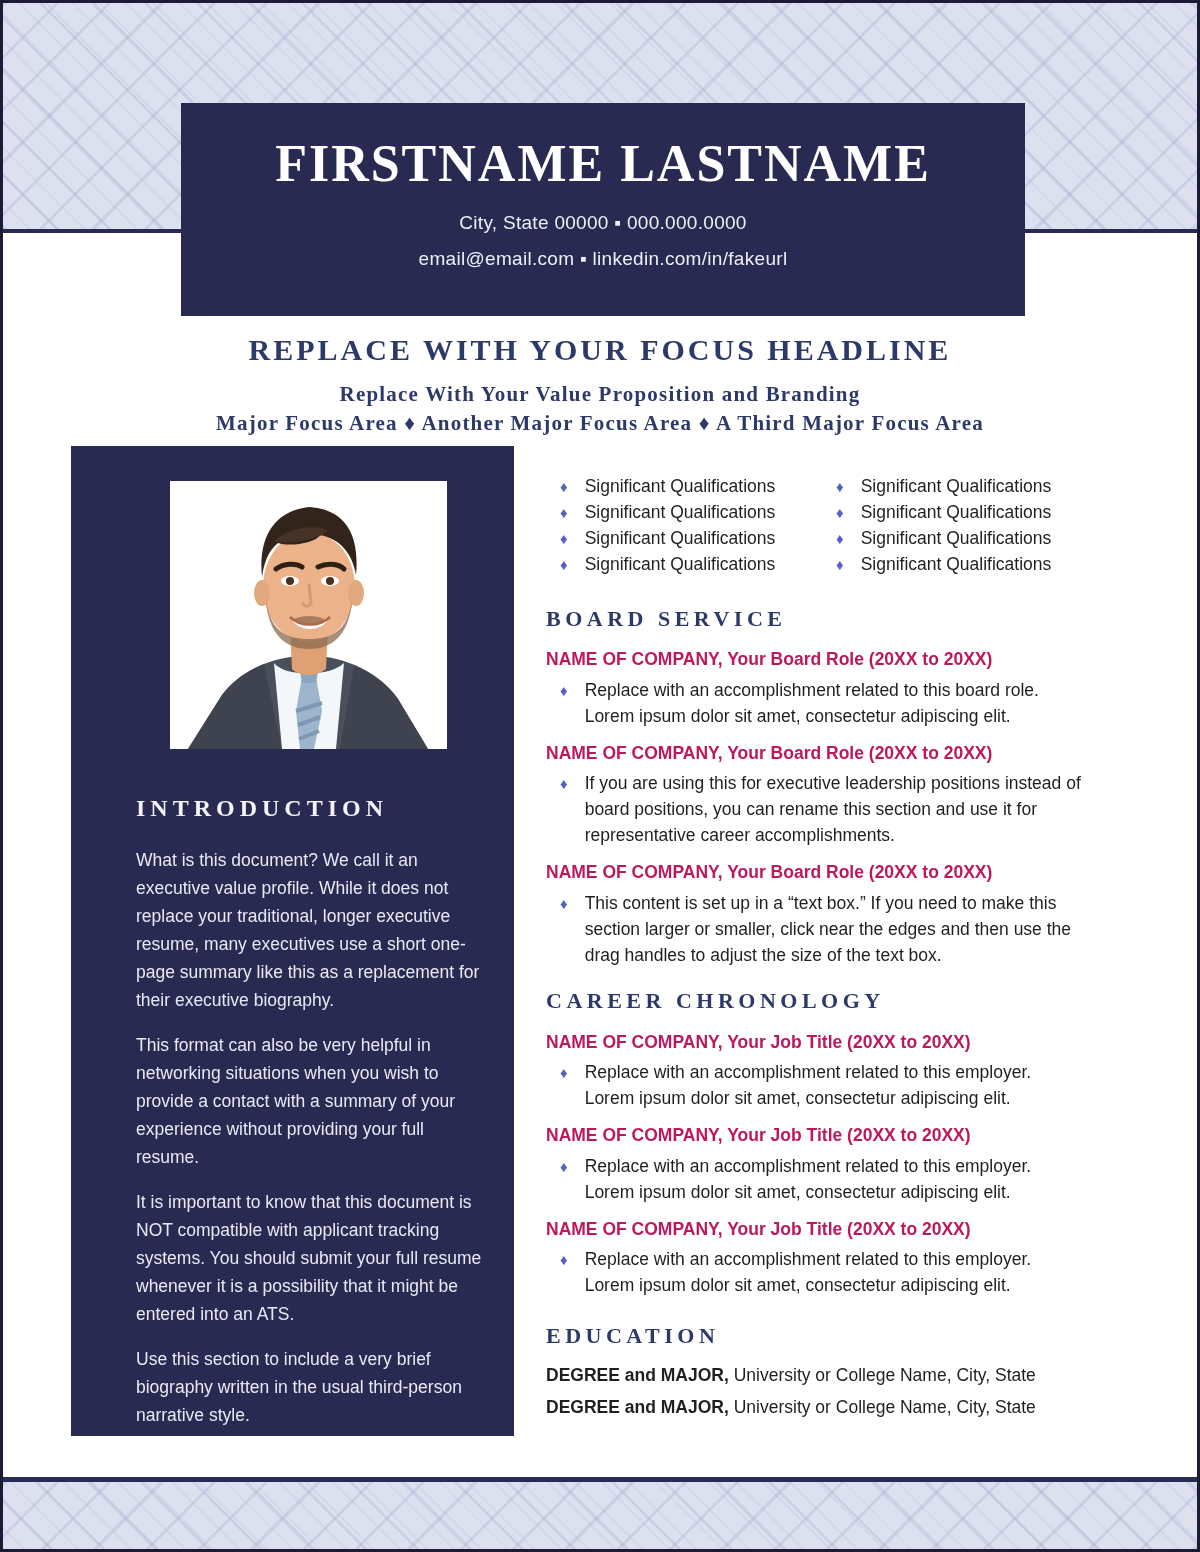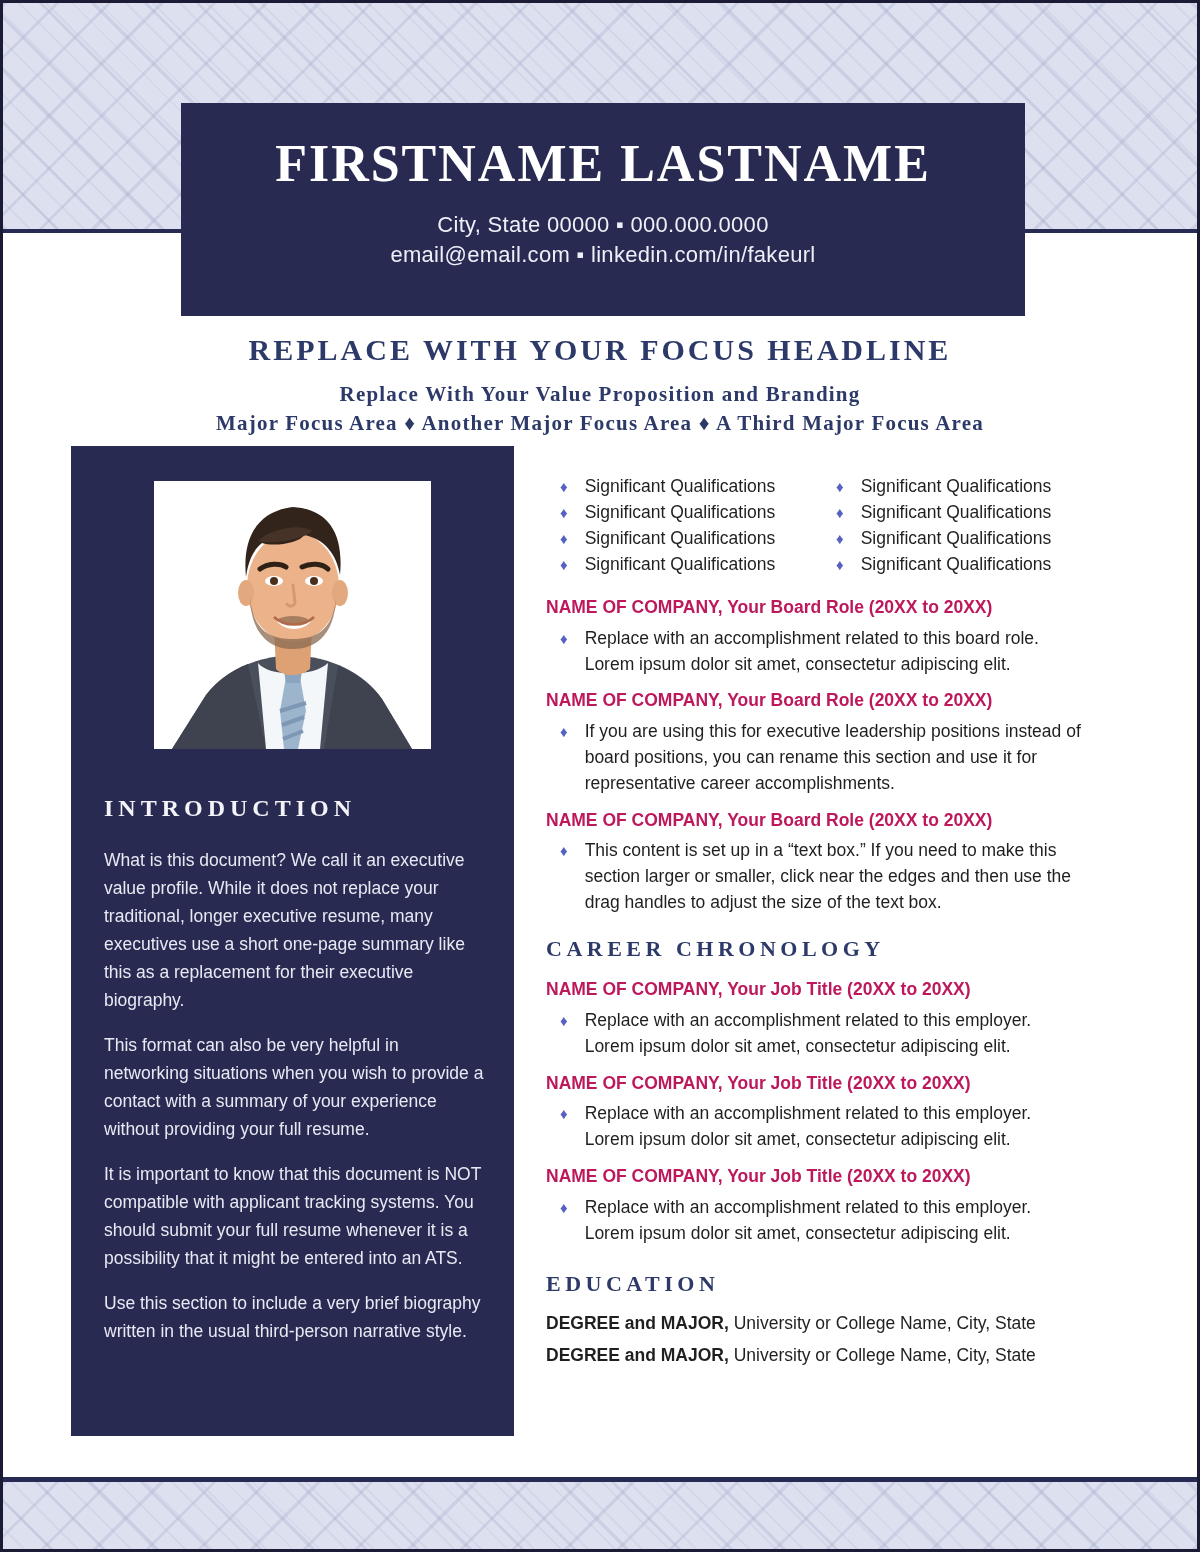--- a/index.html
+++ b/index.html
@@ -27,44 +27,44 @@
   
   .header-box{
     position:absolute; left:178px; top:100px; width:844px; height:213px;
     background:#292a52; color:#ffffff; text-align:center; padding-top:34px;
     z-index:2;
   }
   .name{
     font-family:"Liberation Serif", serif; font-weight:bold;
     font-size:52px; letter-spacing:2px; color:#ffffff; line-height:1.05;
   }
-  .contact{ font-size:22px; color:#eef0f8; letter-spacing:0.3px; }
+  .contact{ font-size:19px; color:#eef0f8; letter-spacing:0.3px; }
   .contact-1{ margin-top:20px; }
-  .contact-2{ margin-top:4px; }
+  .contact-2{ margin-top:14px; }
 
   
   .headline-wrap{
     position:absolute; left:0; top:330px; width:100%;
     text-align:center; color:#2d3a69; z-index:1;
   }
   .headline{
     font-family:"Liberation Serif", serif; font-weight:bold;
     font-size:30px; letter-spacing:3px;
   }
   .subline{
     font-family:"Liberation Serif", serif; font-weight:bold;
     font-size:21px; letter-spacing:1.2px; line-height:1.15;
   }
   .subline-1{ margin-top:15px; }
   .subline-2{ margin-top:5px; }
 
   
   .sidebar{
     position:absolute; left:68px; top:443px; width:443px; height:990px;
-    background:#292a52; z-index:2;
+    background:#292a52; z-index:2;padding-left:32px;
   }
   .photo{
     width:277px; height:268px; margin:35px auto 0 auto; background:#ffffff;
     display:block;
   }
   .intro-title{
     font-family:"Liberation Serif", serif; font-weight:bold;
     color:#f3f3f8; font-size:24px; letter-spacing:5px;
     margin:46px 0 0 33px;
   }
@@ -204,20 +204,21 @@
       <div class="expertise-item">
           <span class="diamond">♦</span>
           <span>Significant Qualifications</span>
         </div>
       <div class="expertise-item">
           <span class="diamond">♦</span>
           <span>Significant Qualifications</span>
         </div>
     </div>
 
+    <div class="section-title st-board">BOARD SERVICE</div>
 
     <div class="entry entry-first">
       <div class="entry-title">NAME OF COMPANY, Your Board Role (20XX to 20XX)</div>
       <div class="bullet-row">
         <span class="diamond">♦</span>
         <span class="bullet-text">Replace with an accomplishment related to this board role. Lorem ipsum dolor sit amet, consectetur adipiscing elit.</span>
       </div>
     </div>
     <div class="entry">
       <div class="entry-title">NAME OF COMPANY, Your Board Role (20XX to 20XX)</div>

